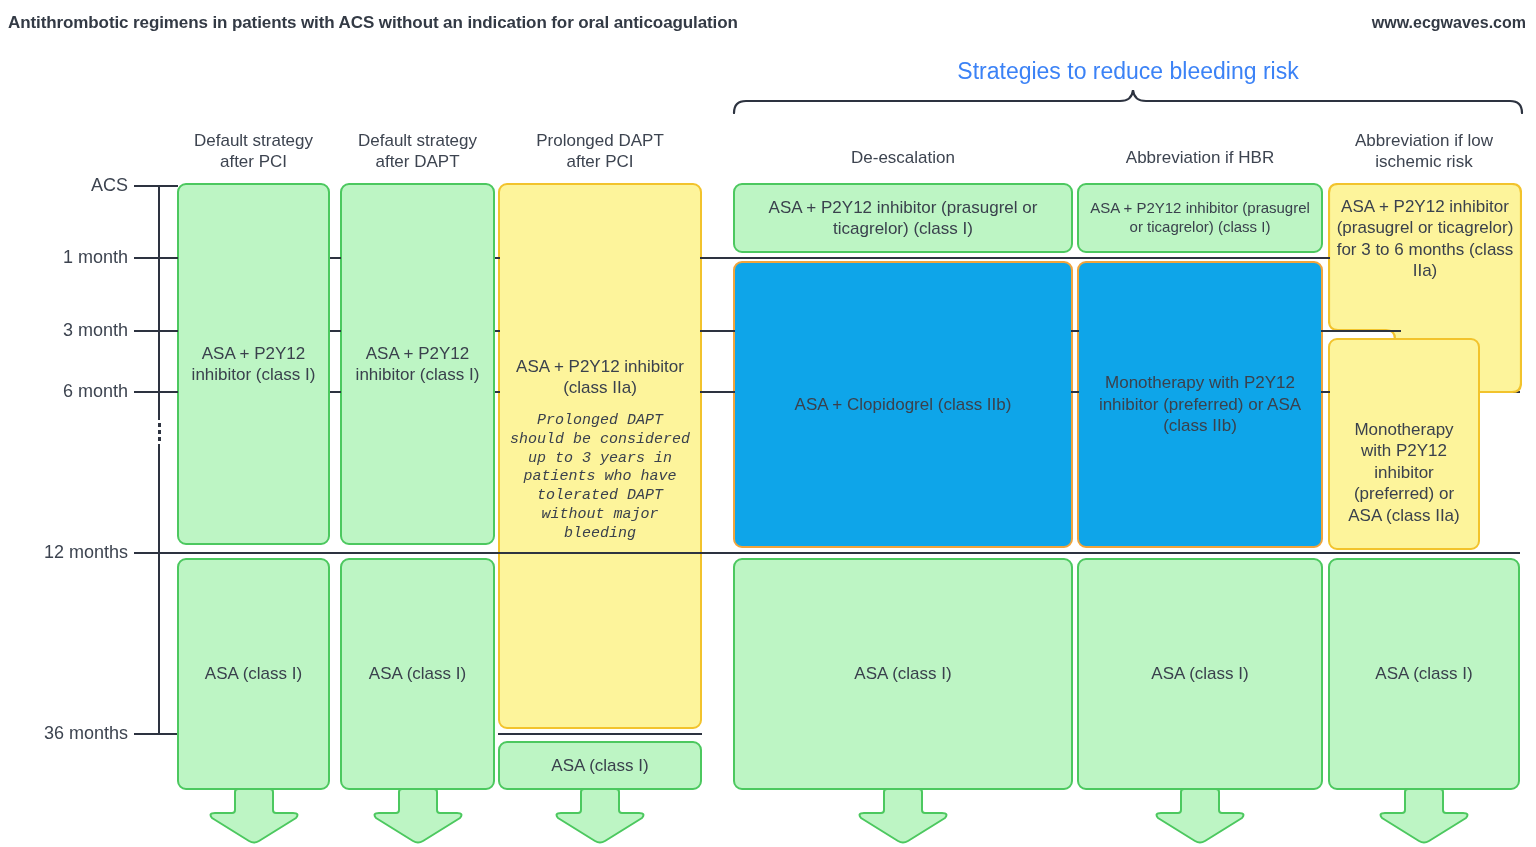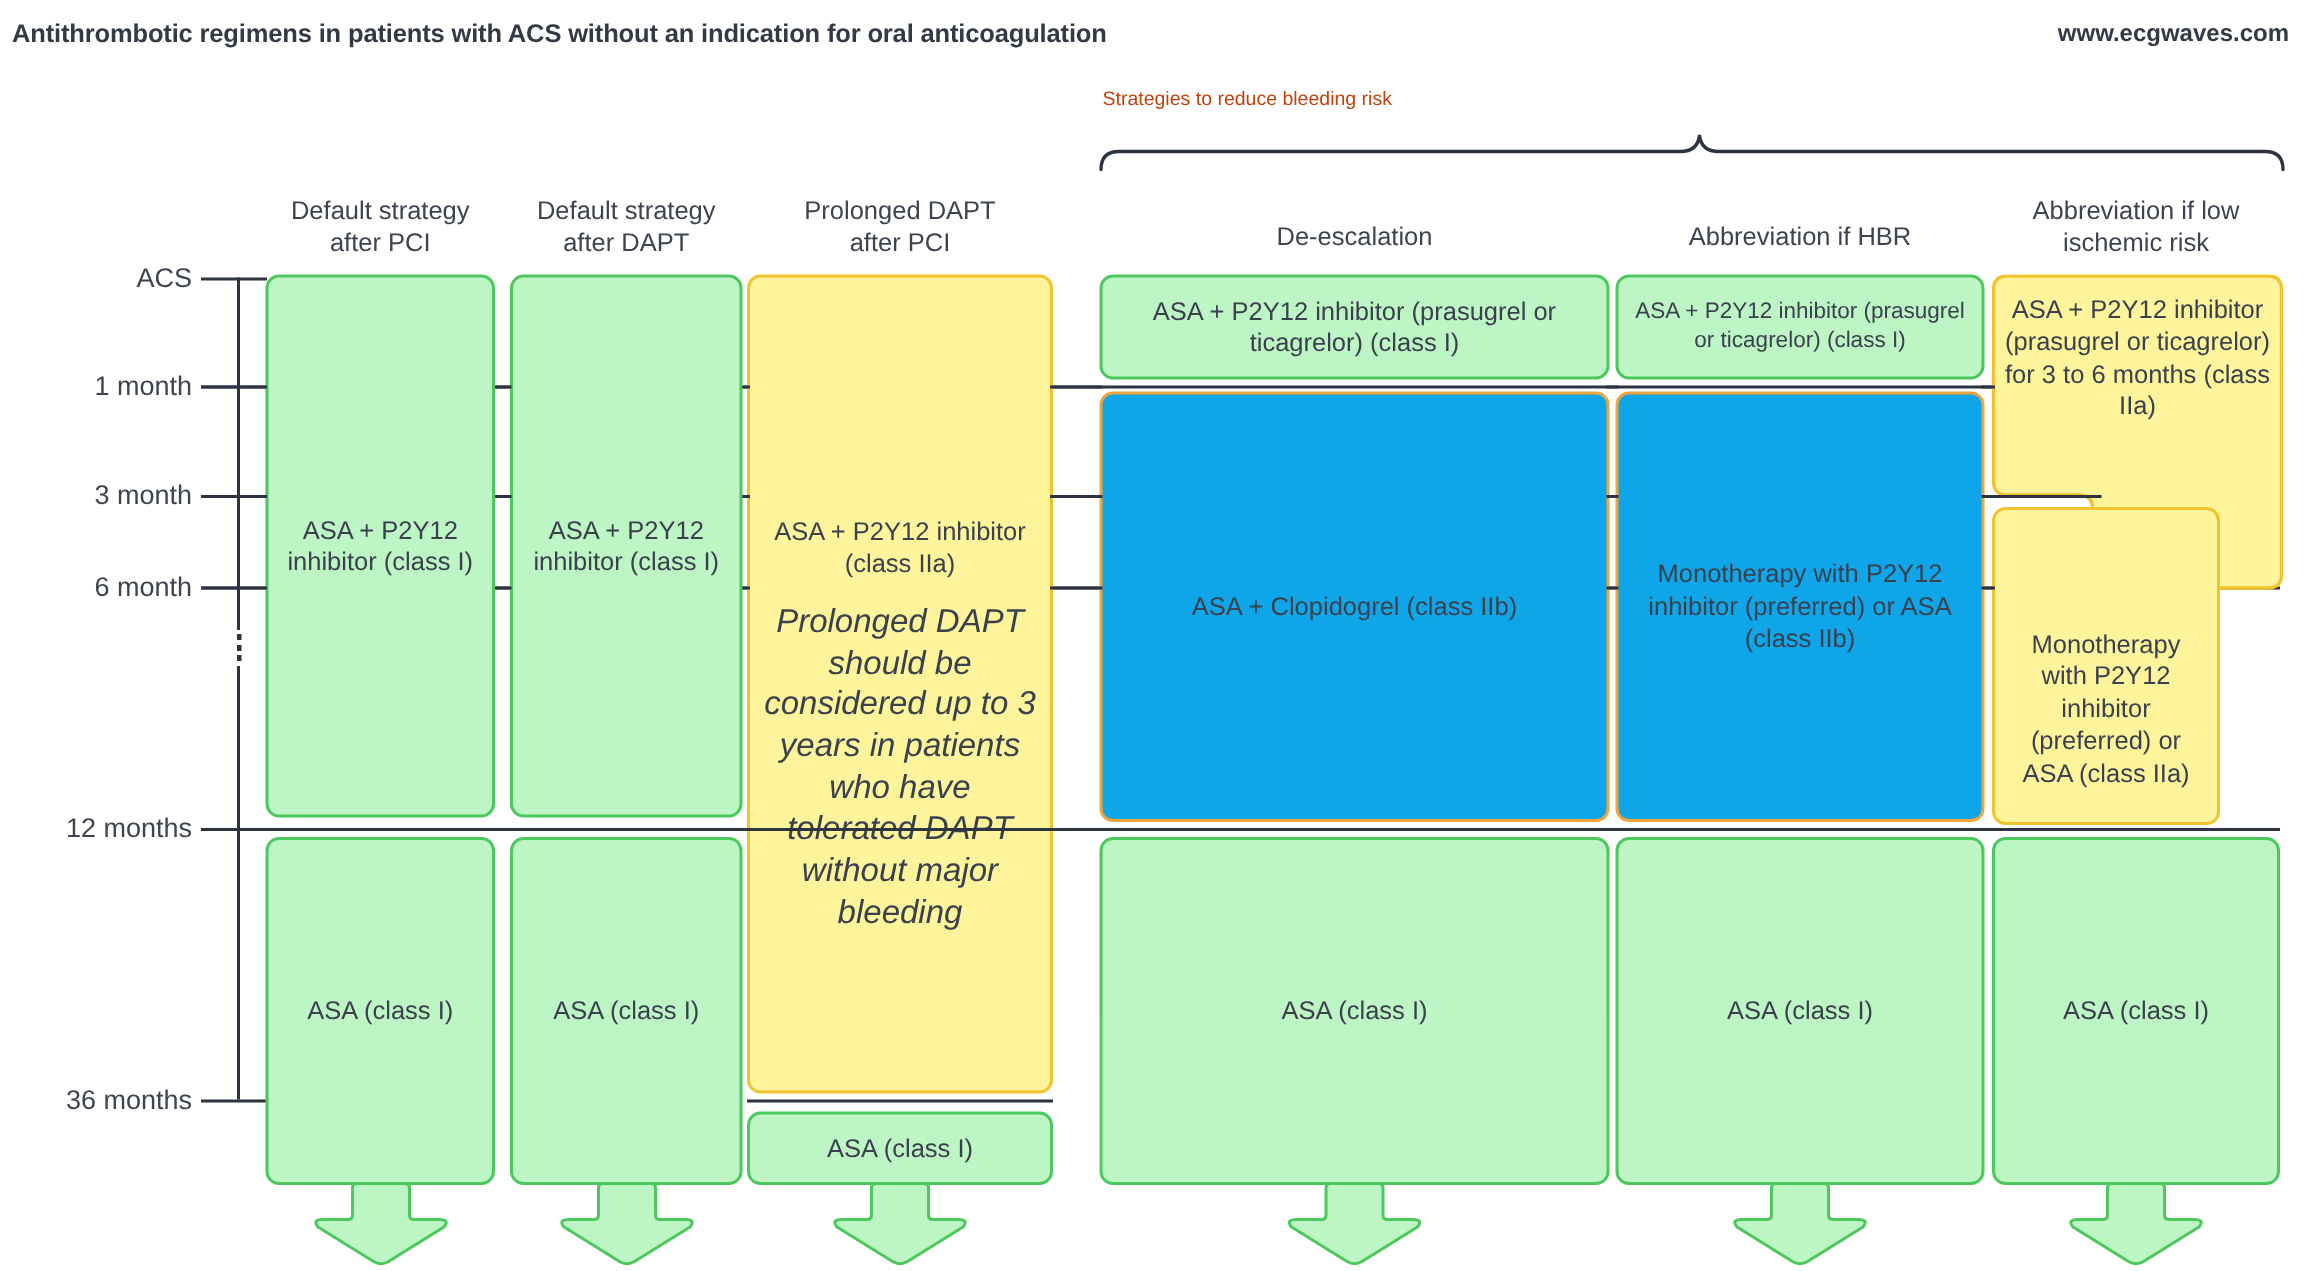--- a/index.html
+++ b/index.html
@@ -28,23 +28,23 @@
   }
   #site-credit{
     right:10px; top:14px;
     font-size:16px;
     font-weight:bold;
     color:#333a45;
     white-space:nowrap;
   }
   #brace-label{
     left:735px; top:58px; width:786px;
-    text-align:left;
-    font-size:13px;
-    color:#c2410c;
+    text-align:center;
+    font-size:23px;
+    color:#3b82f6;
   }
   #brace-svg{left:730px; top:88px;}
 
   
   .col-header{
     text-align:center;
     font-size:17px;
     line-height:1.25;
     color:#3d4450;
   }
@@ -165,24 +165,24 @@
   <div class="abs box green t17" style="left:340px;top:183px;width:155px;height:362px;">
     <span class="inner">ASA + P2Y12 inhibitor (class I)</span>
   </div>
   <div class="abs box green t17" style="left:340px;top:558px;width:155px;height:232px;">
     <span class="inner">ASA (class I)</span>
   </div>
   <svg class="abs arrow-wrap" style="left:369px;top:787px;" width="98" height="58" viewBox="0 0 98 58">
     <path d="M33 2 L65 2 Q68 2 68 5 L68 23 Q68 26 71 26 L88 26 Q95 26 91 31 L54 54 Q49 57 44 54 L7 31 Q3 26 10 26 L27 26 Q30 26 30 23 L30 5 Q30 2 33 2 Z" fill="#bdf5c4" stroke="#4cc85f" stroke-width="2" stroke-linejoin="round"></path>
   </svg>
 
-  <div class="abs box yellow" style="left:498px;top:183px;width:204px;height:546px;flex-direction:column;justify-content:flex-start;padding-top:4px;">
+  <div class="abs box yellow" style="left:498px;top:183px;width:204px;height:546px;flex-direction:column;justify-content:flex-start;padding-top:16px;">
     <div style="width:100%;margin-top:155px;font-size:17px;">ASA + P2Y12 inhibitor (class IIa)</div>
     <div class="gap"></div>
-    <div class="ital" style="width:100%;font-size:22px;">Prolonged DAPT should be considered up to 3 years in patients who have tolerated DAPT without major bleeding</div>
+    <div class="ital" style="width:100%;font-size:15px;font-family:Liberation Mono, monospace;">Prolonged DAPT should be considered up to 3 years in patients who have tolerated DAPT without major bleeding</div>
   </div>
   <div class="abs box green t17" style="left:498px;top:741px;width:204px;height:49px;">
     <span class="inner">ASA (class I)</span>
   </div>
   <svg class="abs arrow-wrap" style="left:551px;top:787px;" width="98" height="58" viewBox="0 0 98 58">
     <path d="M33 2 L65 2 Q68 2 68 5 L68 23 Q68 26 71 26 L88 26 Q95 26 91 31 L54 54 Q49 57 44 54 L7 31 Q3 26 10 26 L27 26 Q30 26 30 23 L30 5 Q30 2 33 2 Z" fill="#bdf5c4" stroke="#4cc85f" stroke-width="2" stroke-linejoin="round"></path>
   </svg>
 
   <div class="abs box green t17" style="left:733px;top:183px;width:340px;height:70px;">
     <span class="inner">ASA + P2Y12 inhibitor (prasugrel or ticagrelor) (class I)</span>

